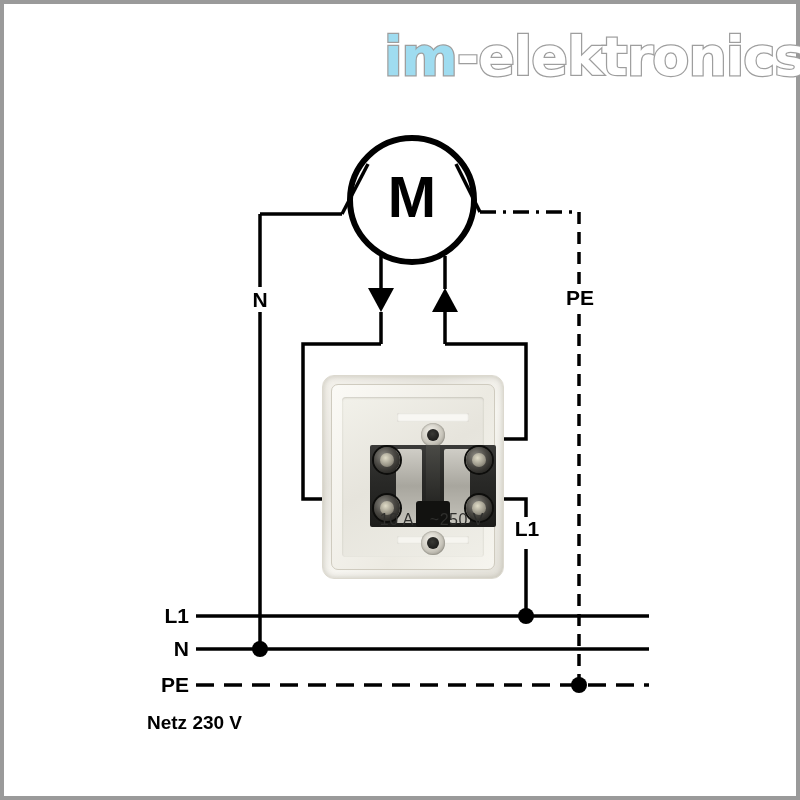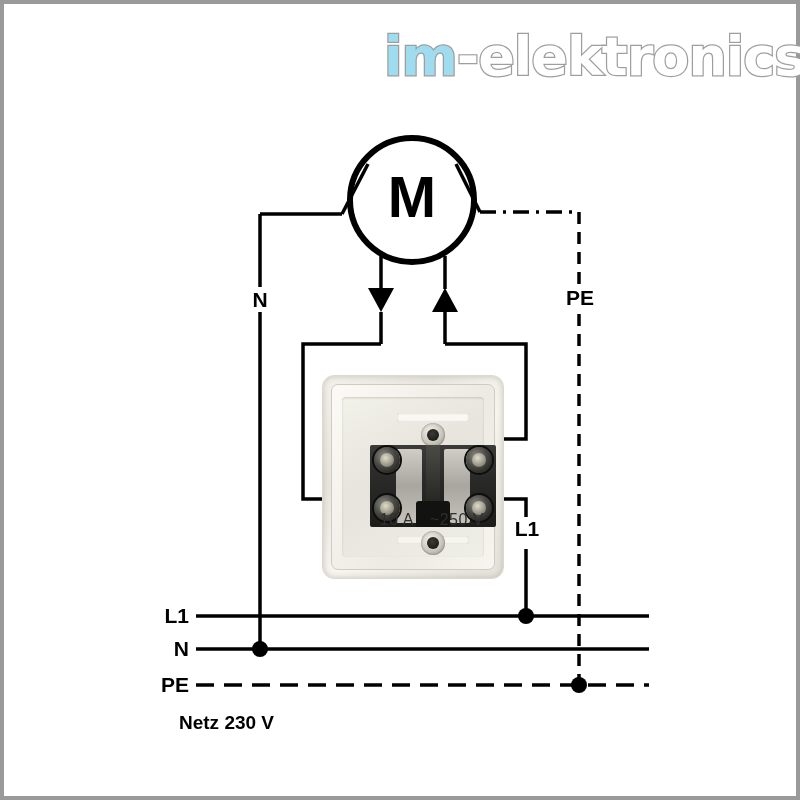--- a/index.html
+++ b/index.html
@@ -66,21 +66,20 @@
   .lbl-bus {
     font-size: 21px;
     text-align: right;
   }
   .lbl-node {
     font-size: 21px;
     text-align: center;
   }
   .lbl-caption {
     font-size: 19px;
-    margin-left: 32px;
   }
   .motor-letter {
     position: absolute;
     left: 358px;
     top: 158px;
     width: 100px;
     height: 70px;
     font-size: 58px;
     font-weight: bold;
     line-height: 70px;

